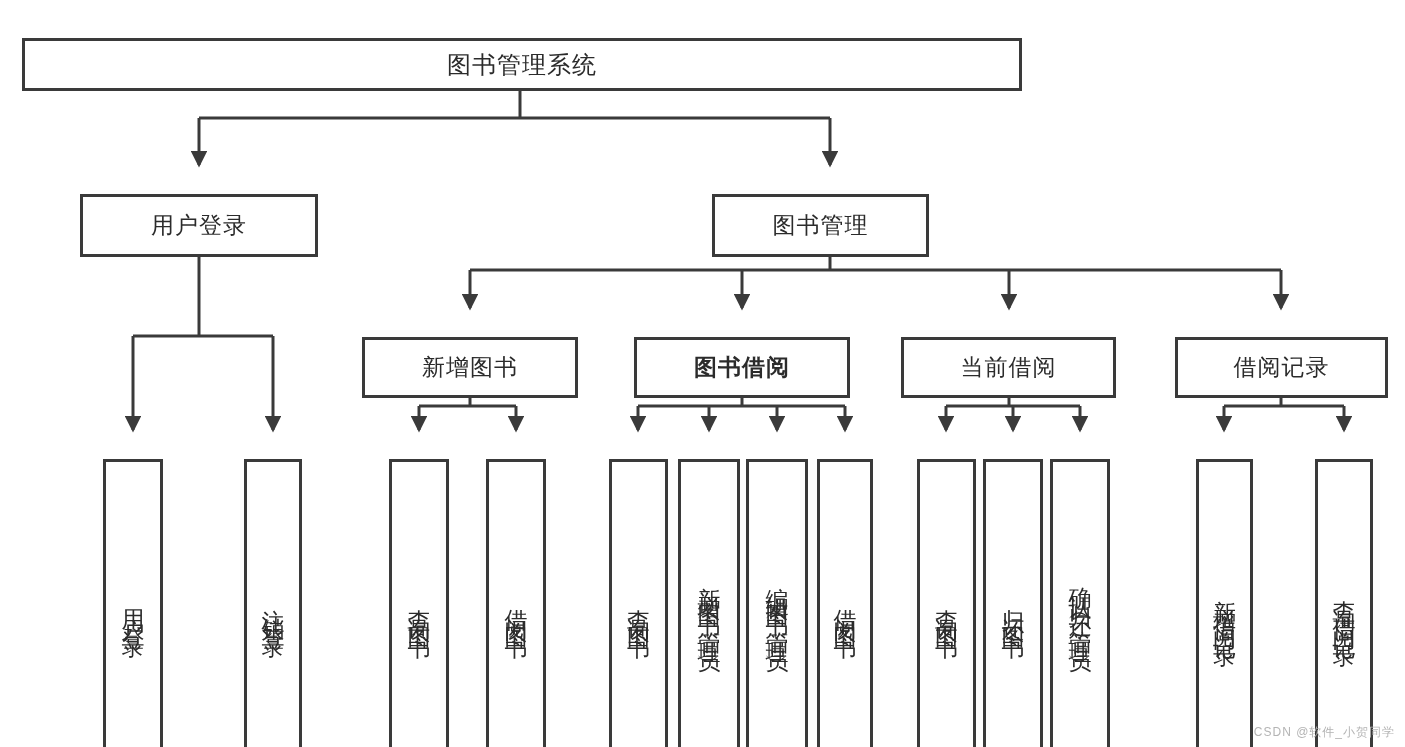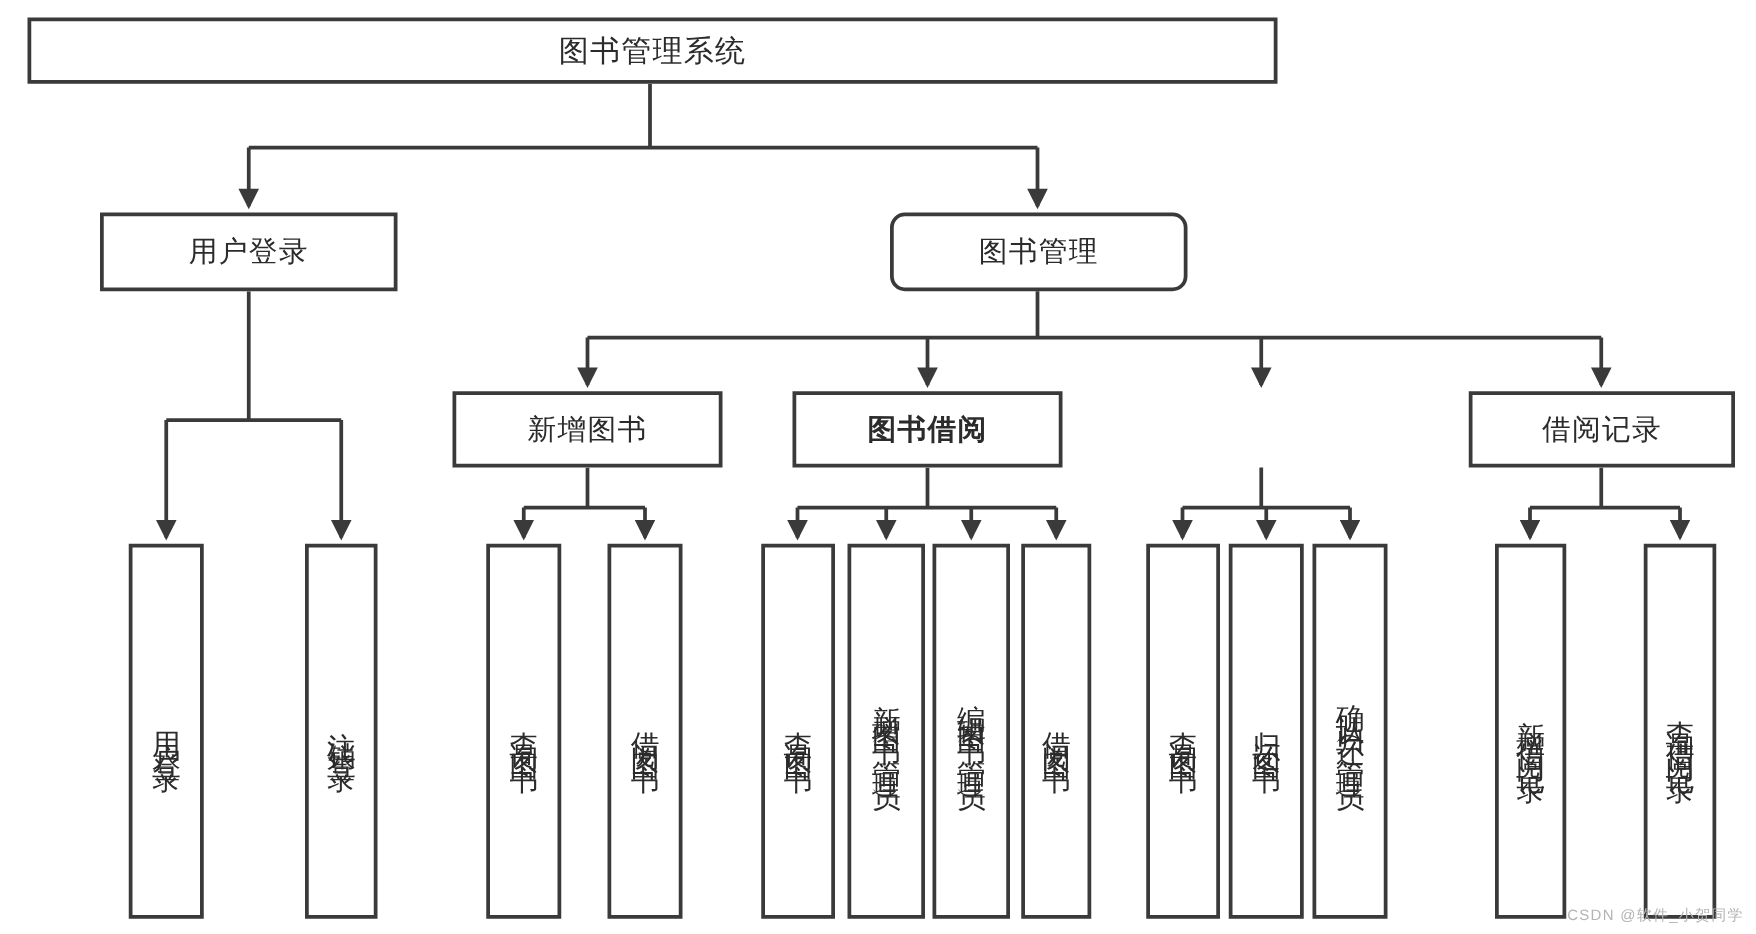--- a/index.html
+++ b/index.html
@@ -23,20 +23,21 @@
   #arrowhead path{fill:var(--line);}
   .box{
     position:absolute;
     background:#ffffff;
     border:3px solid var(--box-border);
     box-sizing:border-box;
     display:flex;
     align-items:center;
     justify-content:center;
     text-align:center;
+    margin-top:24px;
   }
   .h-box span{
     font-size:23px;
     letter-spacing:1px;
     white-space:nowrap;
   }
   .v-box span{
     writing-mode:vertical-rl;
     text-orientation:mixed;
     font-size:23px;
@@ -122,29 +123,32 @@
     </g>
   </svg>
 
   <div class="box h-box root-box" style="left:22px;top:14px;width:1000px;height:53px;">
     <span>图书管理系统</span>
   </div>
 
   <div class="box h-box" style="left:80px;top:170px;width:238px;height:63px;">
     <span>用户登录</span>
   </div>
-  <div class="box h-box" style="left:712px;top:170px;width:238px;height:63px;border-radius:12px;">
+  <div class="box h-box" style="left:712px;top:170px;width:217px;height:63px;">
     <span>图书管理</span>
   </div>
 
   <div class="box h-box" style="left:362px;top:313px;width:216px;height:61px;">
     <span>新增图书</span>
   </div>
   <div class="box h-box" style="left:634px;top:313px;width:216px;height:61px;font-weight:bold;">
     <span>图书借阅</span>
+  </div>
+  <div class="box h-box" style="left:901px;top:313px;width:215px;height:61px;">
+    <span>当前借阅</span>
   </div>
   <div class="box h-box" style="left:1175px;top:313px;width:213px;height:61px;">
     <span>借阅记录</span>
   </div>
 
   <div class="box v-box" style="left:103px;top:435px;width:60px;height:300px;">
     <span>用户登录</span>
   </div>
   <div class="box v-box" style="left:244px;top:435px;width:58px;height:300px;">
     <span>注销登录</span>

